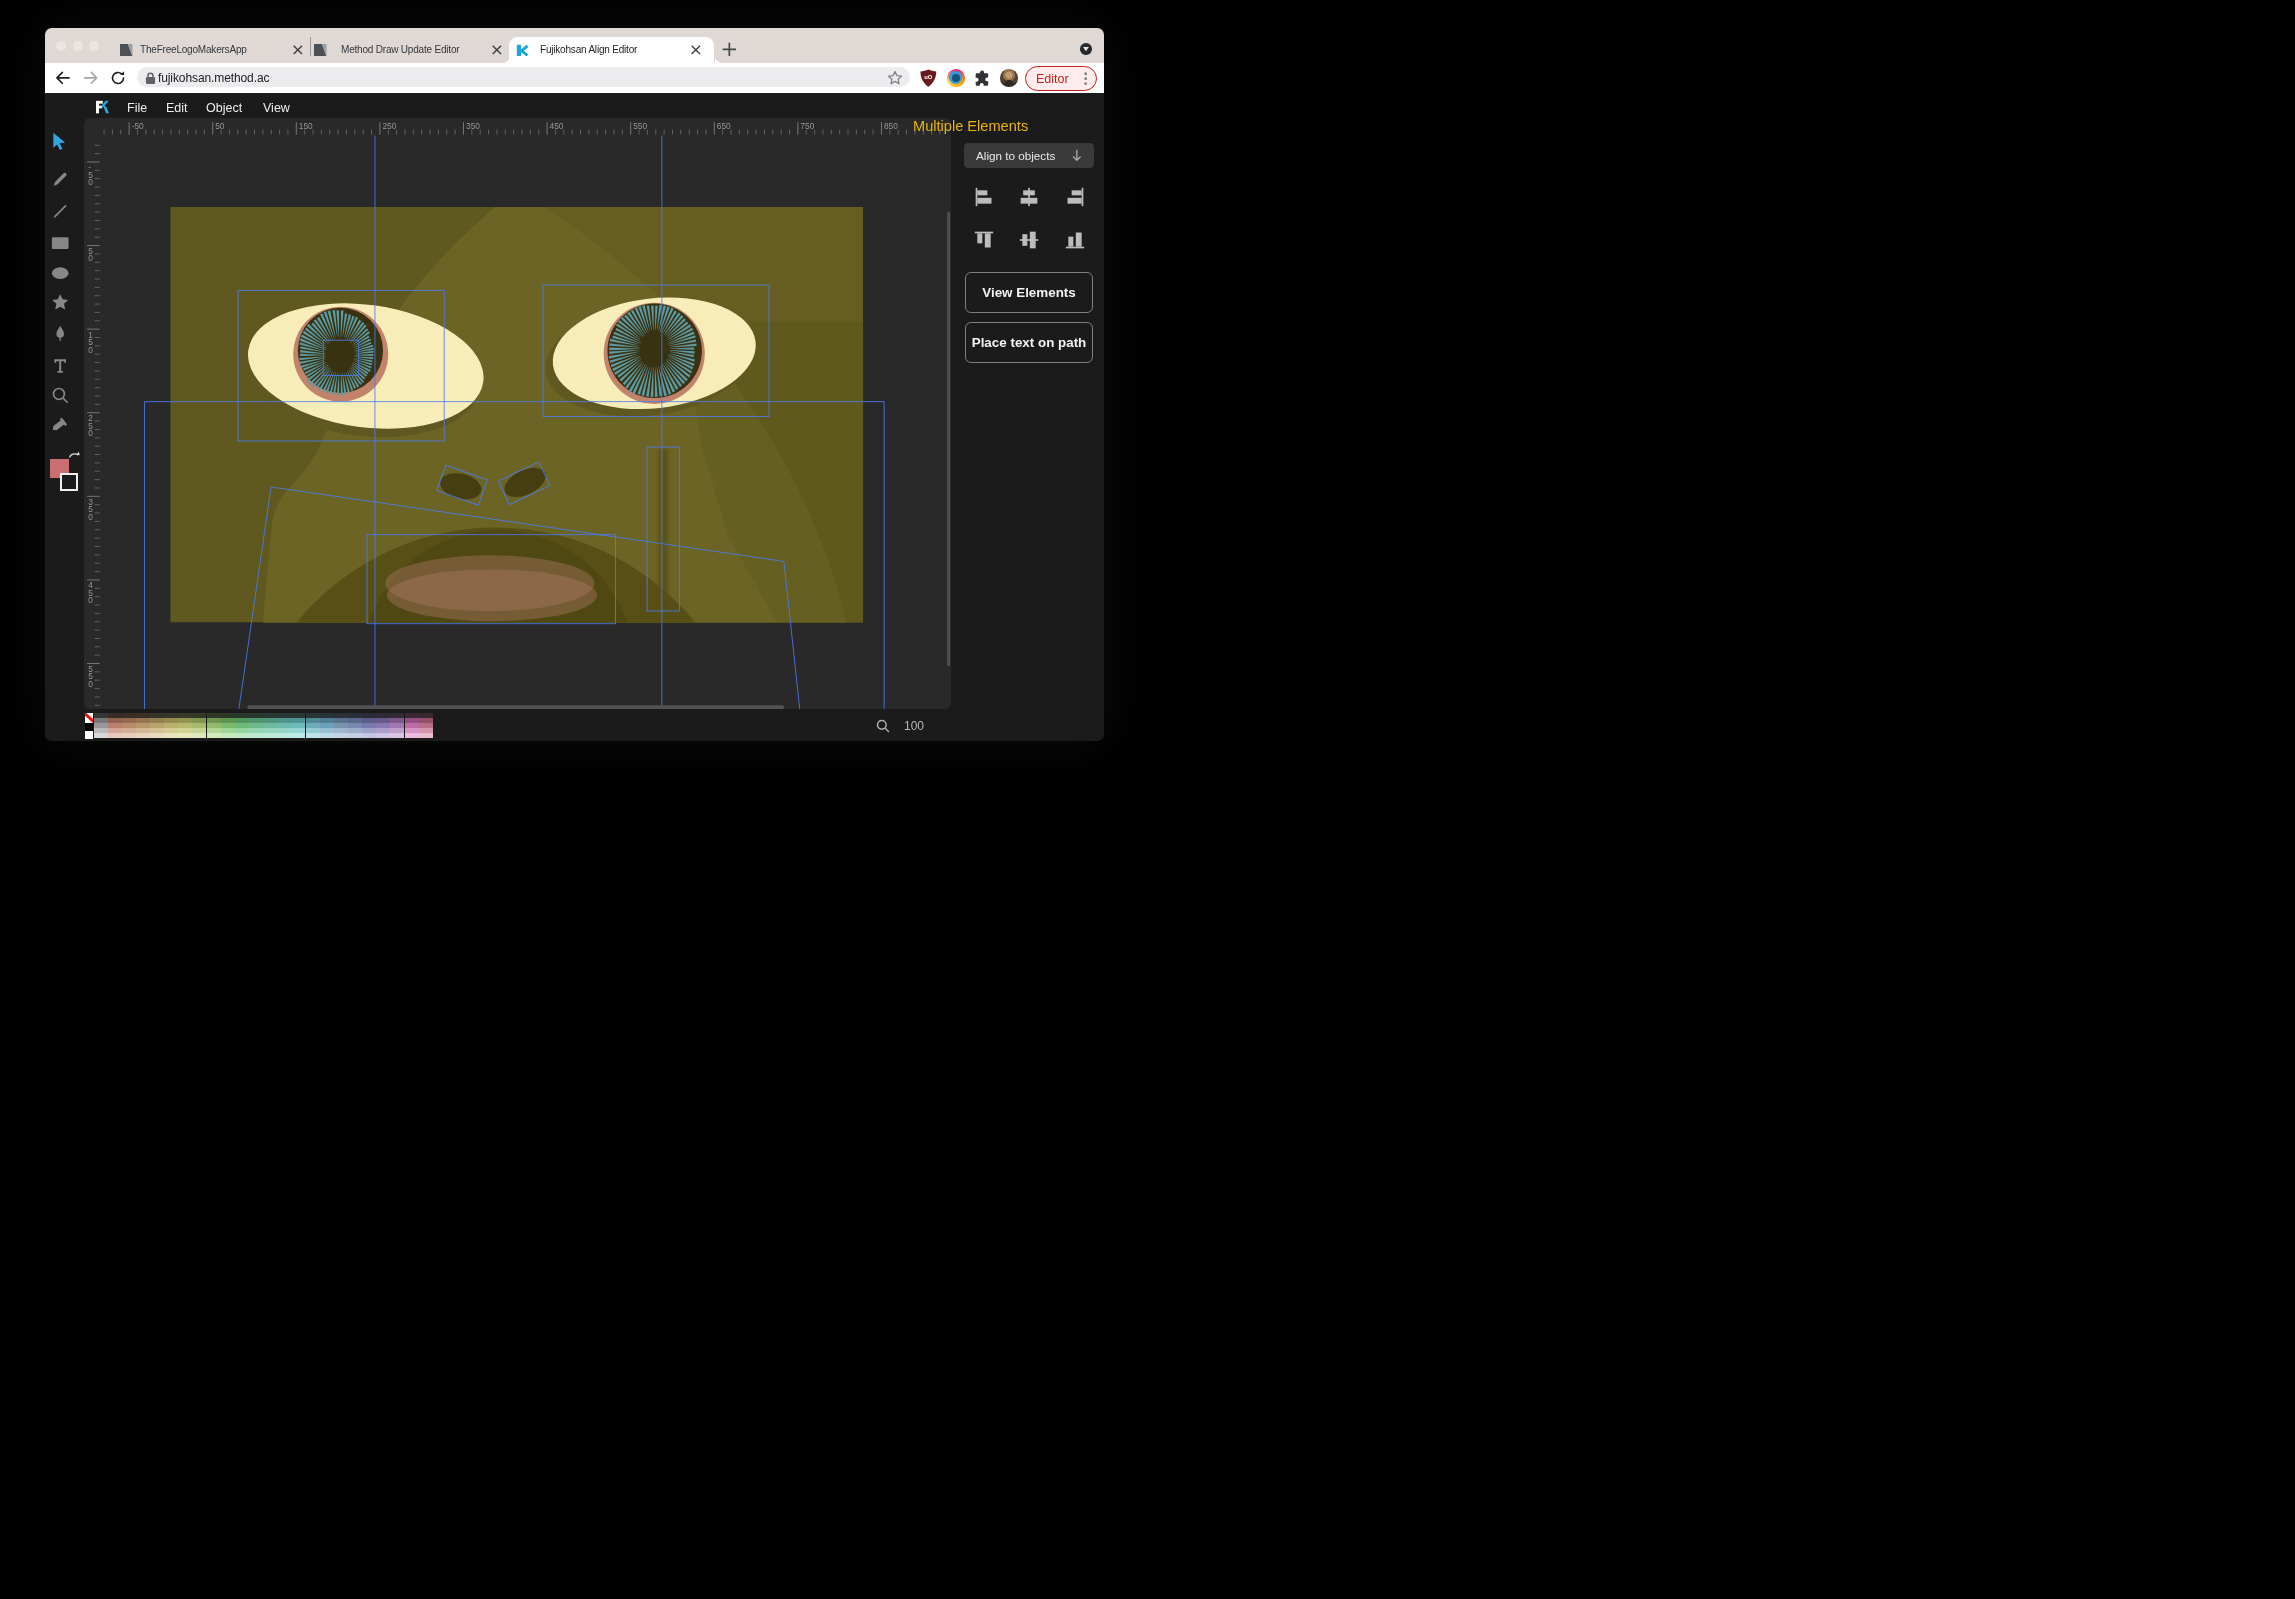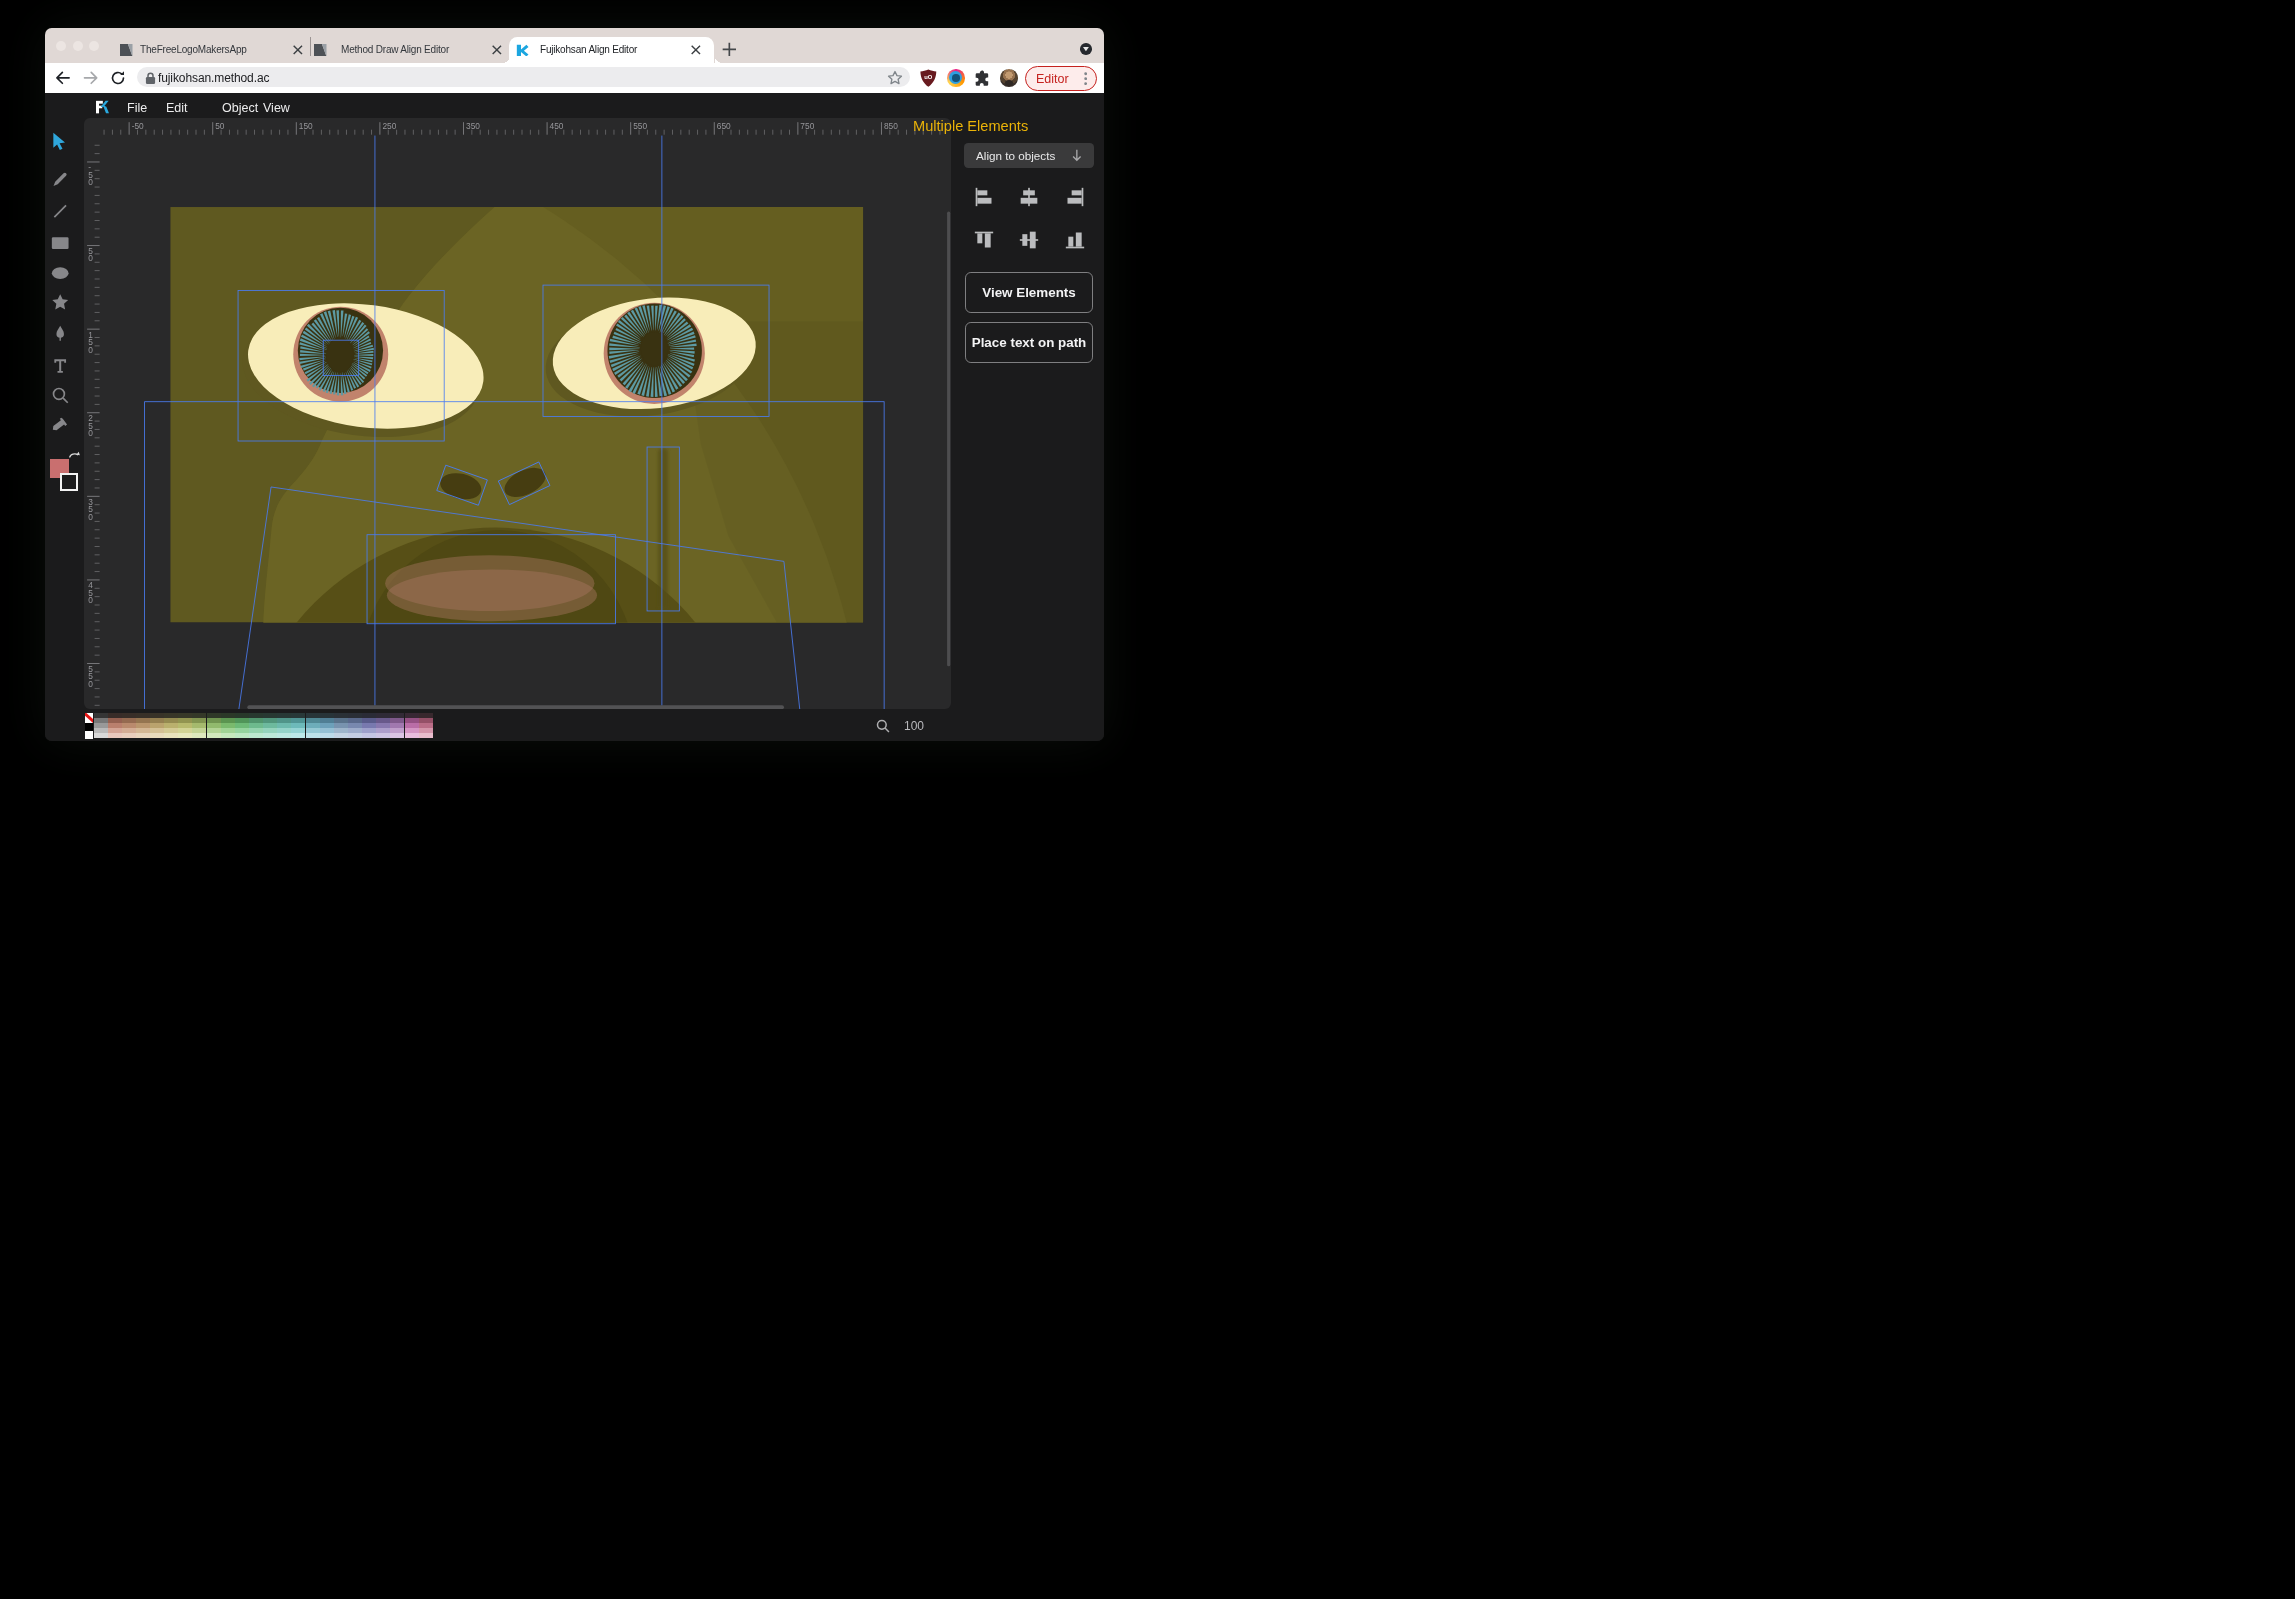--- a/index.html
+++ b/index.html
@@ -17,21 +17,21 @@
     </svg>
   <div class="abs" style="left:95px;top:16.3px;font-size:10px;letter-spacing:-0.2px;color:#33373c;">TheFreeLogoMakersApp</div>
   <svg style="position:absolute;left:247px;top:16px" width="11.7" height="11.7" viewBox="0 0 14 14">
       <path d="M2 2 L12 12 M12 2 L2 12" stroke="#3c4043" stroke-width="1.7"></path>
     </svg>
   <div class="abs" style="left:265px;top:9.2px;width:0.8px;height:18.4px;background:#9b9493;"></div>
   <svg style="position:absolute;left:269px;top:15.5px" width="12.5" height="12.5" viewBox="0 0 15 15">
       <polygon points="0,0 9.5,0 15,15 0,15" fill="#4d5156"></polygon>
       <polygon points="9.5,0 15,0 15,15" fill="#9aa0a6"></polygon>
     </svg>
-  <div class="abs" style="left:296px;top:16.3px;font-size:10px;letter-spacing:-0.2px;color:#33373c;">Method Draw Align Editor</div>
+  <div class="abs" style="left:296px;top:16.3px;font-size:10px;letter-spacing:-0.2px;color:#33373c;">Method Draw Update Editor</div>
   <svg style="position:absolute;left:446px;top:16px" width="11.7" height="11.7" viewBox="0 0 14 14">
       <path d="M2 2 L12 12 M12 2 L2 12" stroke="#3c4043" stroke-width="1.7"></path>
     </svg>
   <div class="abs" style="left:464px;top:8.6px;width:205px;height:26px;background:#fff;border-radius:8.4px 8.4px 0 0;"></div>
   <div class="abs" style="left:458px;top:28px;width:6.7px;height:6.7px;background:radial-gradient(circle at 0 0, transparent 6.7px, #fff 6.9px);"></div>
   <div class="abs" style="left:670px;top:28px;width:6.7px;height:6.7px;background:radial-gradient(circle at 6.7px 0, transparent 6.7px, #fff 6.9px);"></div>
   <svg style="position:absolute;left:471px;top:15.5px" width="12.5" height="12.5" viewBox="0 0 15 15">
       <polygon points="1,1 6,1 6,15 1,15" fill="#1ba6e0"></polygon>
       <polygon points="6,6.5 12.5,1 15,3.5 9.5,8 15,12.5 12.5,15 6,9.5" fill="#1ba6e0"></polygon>
     </svg>
@@ -91,21 +91,21 @@
   <div class="abs" style="left:0;top:65px;width:100%;height:648px;background:#1b1b1c;"></div>
   <svg class="abs" style="left:50px;top:72px" width="14.2" height="14.2" viewBox="0 0 17 17">
       <rect x="1.2" y="1" width="3.6" height="15" fill="#fff"></rect>
       <rect x="4.8" y="1" width="4.6" height="3.4" fill="#fff"></rect>
       <rect x="4.8" y="6.8" width="3.9" height="3.1" fill="#fff"></rect>
       <polygon points="12.6,1 16.4,1 10.2,8.5 6.8,8.5" fill="#2aa9de"></polygon>
       <polygon points="10.3,8.5 13.2,16 16.8,16 13.6,8.0 10.9,6.9" fill="#2aa9de"></polygon>
     </svg>
   <div class="abs" style="left:82px;top:73px;font-size:12.5px;color:#ededee;">File</div>
   <div class="abs" style="left:121px;top:73px;font-size:12.5px;color:#ededee;">Edit</div>
-  <div class="abs" style="left:177px;top:73px;font-size:12.5px;color:#ededee;text-align:center;">Object</div>
+  <div class="abs" style="left:161px;top:73px;font-size:12.5px;color:#ededee;text-align:center;">Object</div>
   <div class="abs" style="left:218px;top:73px;font-size:12.5px;color:#ededee;">View</div>
 
   <div class="abs" style="left:39px;top:90px;width:867px;height:591px;background:#29292a;border-radius:5.9px;"></div>
   <svg width="868" height="591" viewBox="0 0 1037 707" style="position:absolute;left:39px;top:90px" font-family="Liberation Sans, sans-serif">
 <defs>
   <clipPath id="cv">
           <rect x="102.5" y="106.5" width="829" height="497"></rect>
         </clipPath>
   <clipPath id="ws">
           <rect x="0" y="0" width="1037" height="707"></rect>

